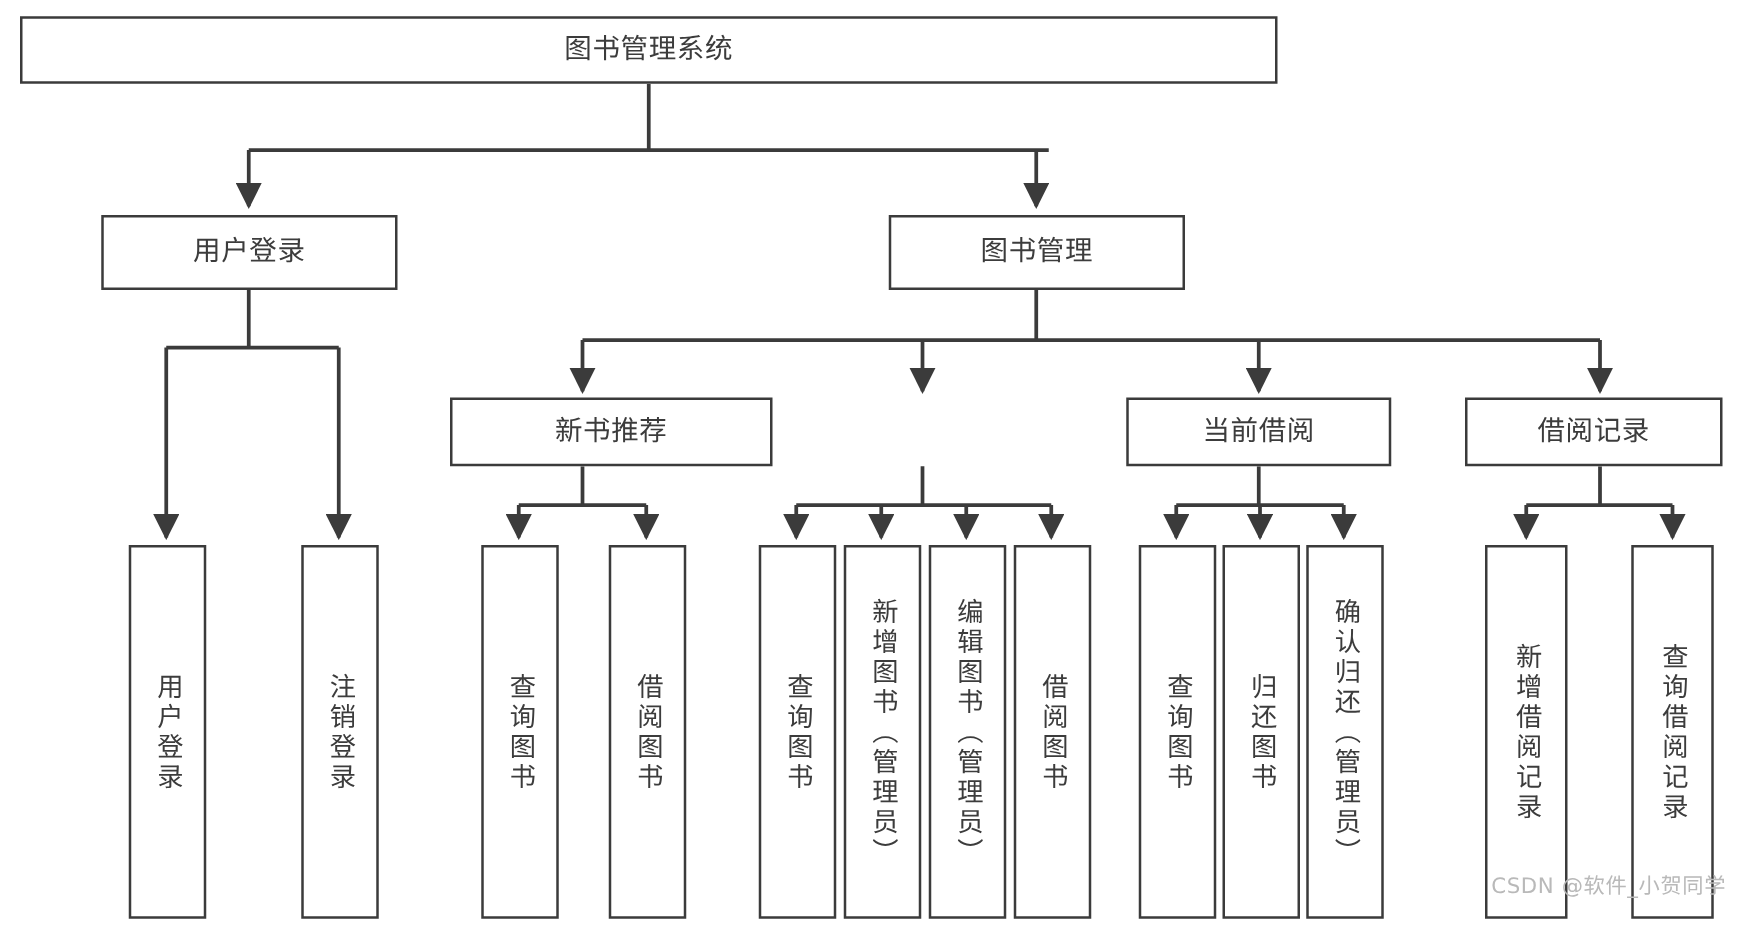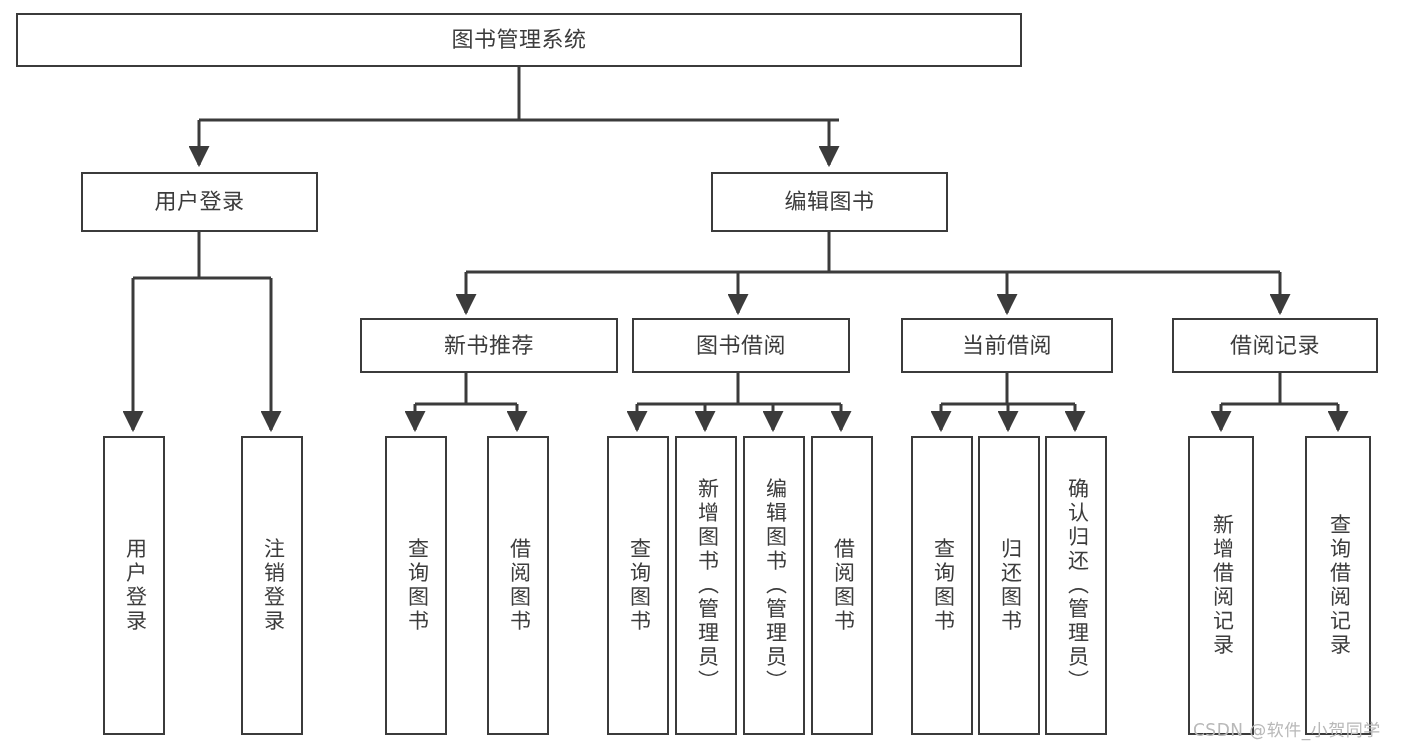--- a/index.html
+++ b/index.html
@@ -53,21 +53,21 @@
     white-space: nowrap;
   }
   .node-v .vtext {
     writing-mode: vertical-rl;
     text-orientation: upright;
     display: block;
   }
   .watermark {
     position: absolute;
     left: 1193px;
-    top: 716px;
+    top: 694px;
     font-size: 17px;
     color: #b9b9b9;
     white-space: nowrap;
     letter-spacing: 0.5px;
     font-family: "DejaVu Sans", "Liberation Sans", sans-serif;
   }
 </style>
 </head>
 <body>
 
@@ -124,28 +124,25 @@
   </svg>
 
   <div class="node node-h node-root" style="left:16px; top:13px; width:1006px; height:54px;">
     <span>图书管理系统</span>
   </div>
 
   <div class="node node-h" style="left:81px; top:172px; width:237px; height:60px;">
     <span>用户登录</span>
   </div>
   <div class="node node-h" style="left:711px; top:172px; width:237px; height:60px;">
-    <span>编辑图书</span>
+    <span>图书管理</span>
   </div>
 
   <div class="node node-h" style="left:360px; top:318px; width:258px; height:55px;">
     <span>新书推荐</span>
-  </div>
-  <div class="node node-h" style="left:632px; top:318px; width:218px; height:55px;">
-    <span>图书借阅</span>
   </div>
   <div class="node node-h" style="left:901px; top:318px; width:212px; height:55px;">
     <span>当前借阅</span>
   </div>
   <div class="node node-h" style="left:1172px; top:318px; width:206px; height:55px;">
     <span>借阅记录</span>
   </div>
 
   <div class="node node-v" style="left:103px; top:436px; width:62px; height:299px;">
     <span class="vtext">用户登录</span>

